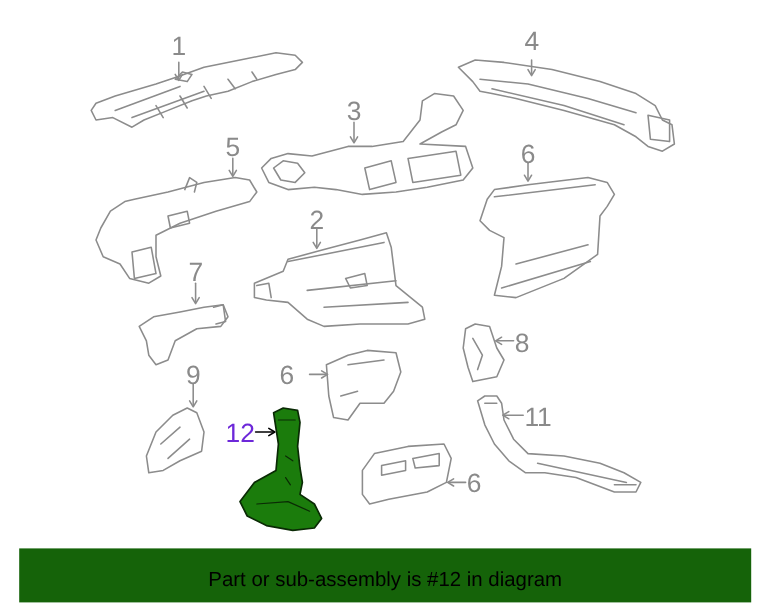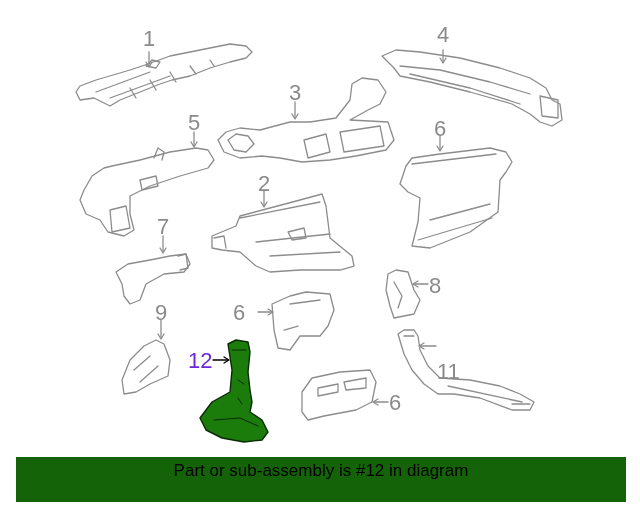--- a/index.html
+++ b/index.html
@@ -1,20 +1,20 @@
 <!DOCTYPE html>
 <html><head>
 <meta charset="utf-8">
 <style>
   html, body { margin:0; padding:0; background:#ffffff; }
   body { width:640px; height:512px; position:relative; overflow:hidden; font-family:"Liberation Sans", sans-serif; }
   #diagram { position:absolute; left:0; top:0; width:640px; height:456px; }
   .callout { position:absolute; font-family:"Liberation Sans", sans-serif; font-size:22px; color:#8a8a8a; line-height:1; }
   .callout.active { color:#6d28d9; }
-  #banner { position:absolute; left:16px; top:457px; width:610px; height:45px; background:#156309; color:#000000; text-align:center; font-size:17px; line-height:19px; padding-top:4px; box-sizing:border-box; }
+  #banner { position:absolute; left:16px; top:457px; width:610px; height:45px; background:#156309; color:#000000; text-align:center; font-size:17px; line-height:19px; padding-top:16px; box-sizing:border-box; }
   #banner div { white-space:nowrap; }
 </style>
 </head>
 <body>
 
 <div id="diagram">
   <svg width="640" height="456" viewBox="0 0 640 456" xmlns="http://www.w3.org/2000/svg" fill="none" stroke="#8c8c8c" stroke-width="1.3" stroke-linejoin="round" stroke-linecap="round">
 
     <g>
       <path d="M76,92 L80,86 L96,80 L130,70 L148,64 L170,56 L200,50 L230,44 L246,46 L252,52 L246,58 L230,62 L210,68 L190,76 L172,80 L160,84 L140,92 L120,100 L110,106 L94,98 L80,100 Z" fill="#fff"></path>
@@ -124,19 +124,19 @@
 <div class="callout" style="left:143px;top:28px;">1</div>
 <div class="callout" style="left:258px;top:173px;">2</div>
 <div class="callout" style="left:289px;top:82px;">3</div>
 <div class="callout" style="left:437px;top:24px;">4</div>
 <div class="callout" style="left:188px;top:112px;">5</div>
 <div class="callout" style="left:434px;top:118px;">6</div>
 <div class="callout" style="left:157px;top:216px;">7</div>
 <div class="callout" style="left:429px;top:275px;">8</div>
 <div class="callout" style="left:155px;top:302px;">9</div>
 <div class="callout" style="left:233px;top:302px;">6</div>
-<div class="callout" style="left:437px;top:337px;margin-top:24px;">11</div>
+<div class="callout" style="left:437px;top:337px;">11</div>
 <div class="callout active" style="left:188px;top:350px;">12</div>
 <div class="callout" style="left:389px;top:392px;">6</div>
 
 <div id="banner">
   <div>Part or sub-assembly is #12 in diagram</div>
 </div>
 
 </body></html>

